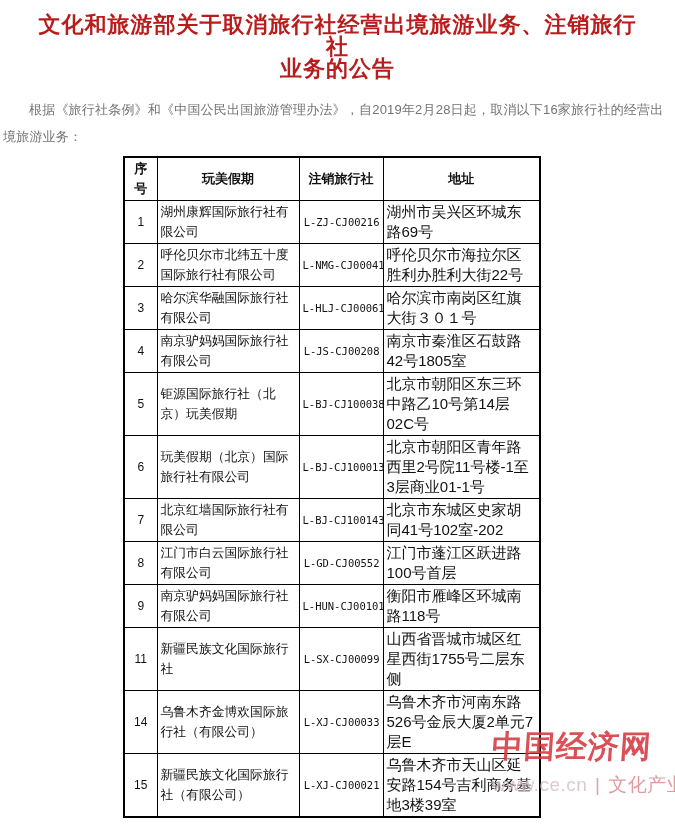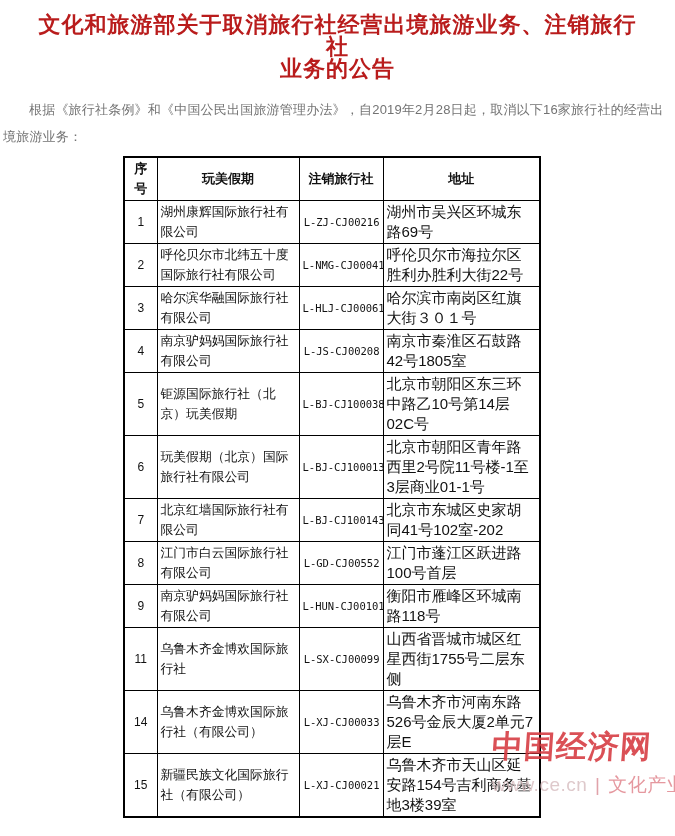--- a/index.html
+++ b/index.html
@@ -134,21 +134,21 @@
       <td class="cell-address">江门市蓬江区跃进路100号首层</td>
     </tr>
         <tr class="data-row">
       <td class="cell-no">9</td>
       <td class="cell-name">南京驴妈妈国际旅行社有限公司</td>
       <td class="cell-license">L-HUN-CJ00101</td>
       <td class="cell-address">衡阳市雁峰区环城南路118号</td>
     </tr>
         <tr class="data-row">
       <td class="cell-no">11</td>
-      <td class="cell-name">乌鲁木齐金博欢国际旅行社</td>
+      <td class="cell-name">新疆民族文化国际旅行社</td>
       <td class="cell-license">L-SX-CJ00099</td>
       <td class="cell-address">山西省晋城市城区红星西街1755号二层东侧</td>
     </tr>
         <tr class="data-row">
       <td class="cell-no">14</td>
       <td class="cell-name">乌鲁木齐金博欢国际旅行社（有限公司）</td>
       <td class="cell-license">L-XJ-CJ00033</td>
       <td class="cell-address">乌鲁木齐市河南东路526号金辰大厦2单元7层E</td>
     </tr>
         <tr class="data-row">

